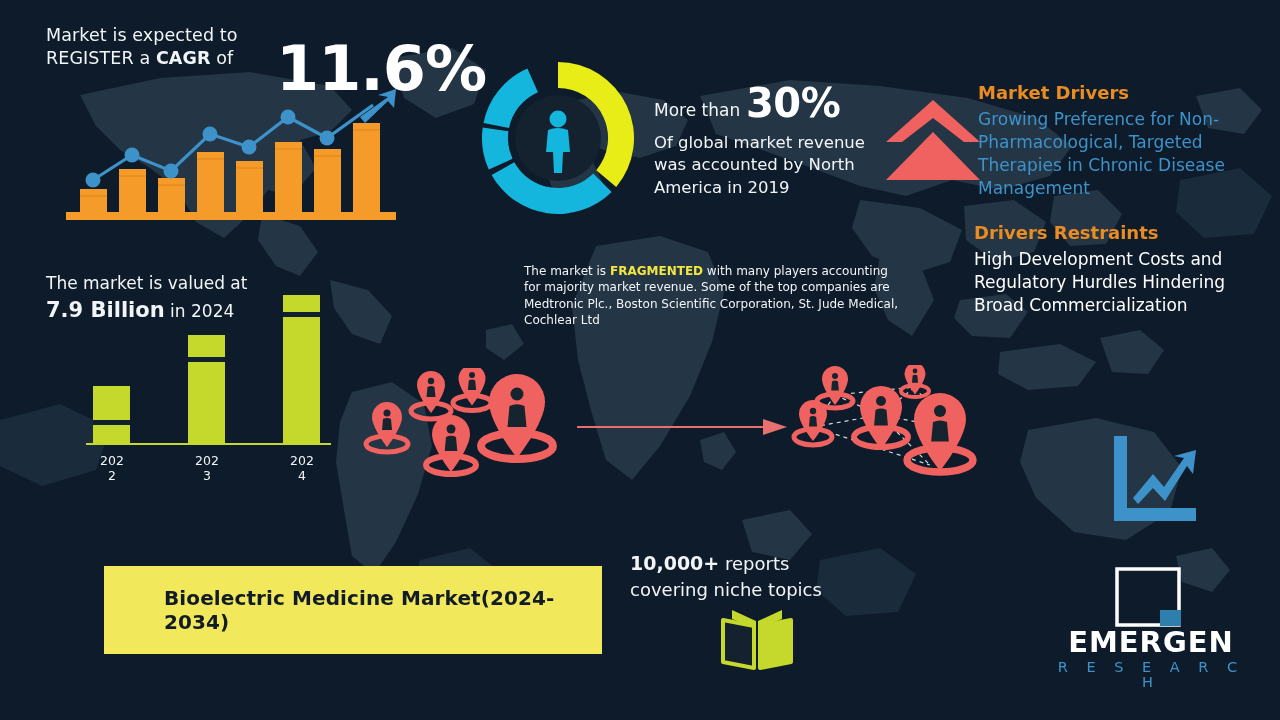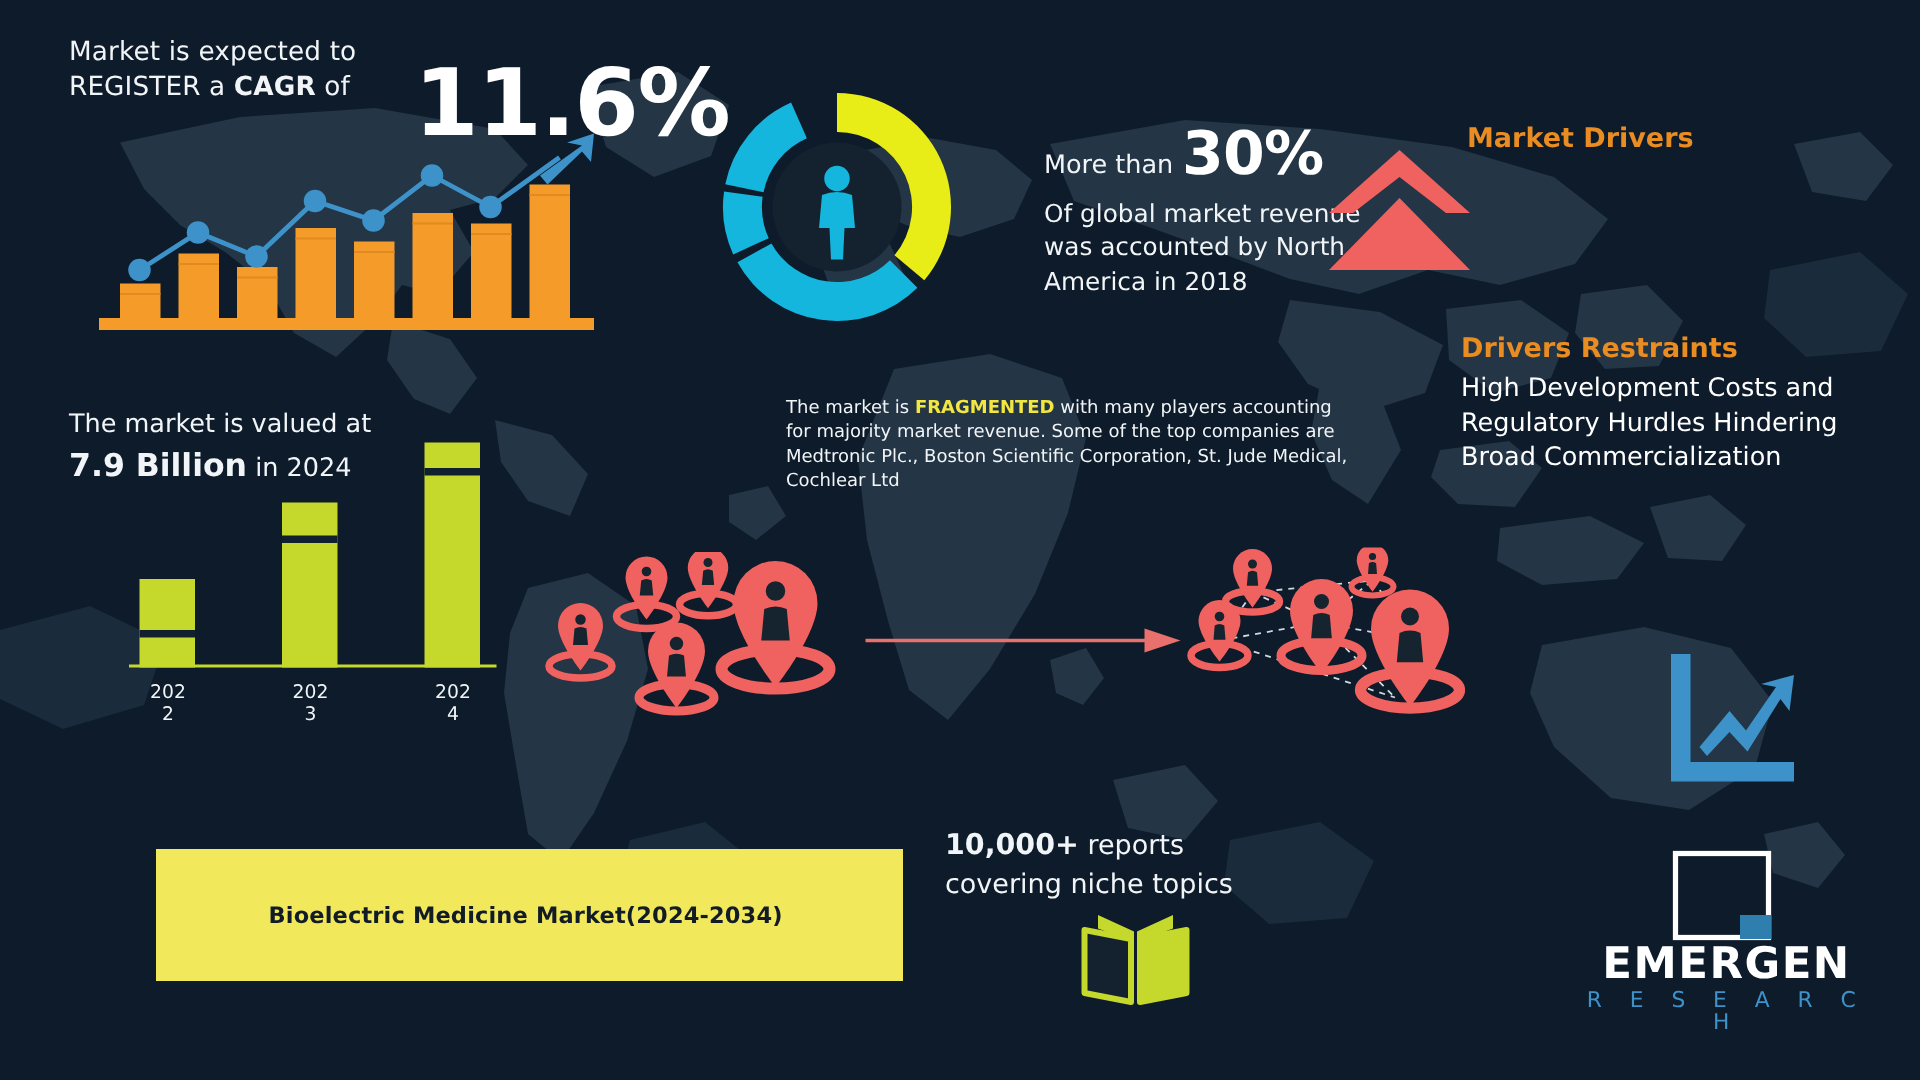--- a/index.html
+++ b/index.html
@@ -21,21 +21,21 @@
     font-size:62px; font-weight:bold; color:#ffffff; letter-spacing:-1px; line-height:1;
   }
 
   
   #growth-chart { left:60px; top:85px; width:360px; height:140px; }
 
   
   #donut { left:476px; top:56px; width:164px; height:164px; }
 
   
-  #pct-block { left:696px; top:88px; width:215px; }
+  #pct-block { left:654px; top:88px; width:215px; }
   #pct-block .row1 { position:relative; height:42px; }
   #pct-block .more-than { position:absolute; left:0; top:12px; font-size:17px; color:#f2f5f7; }
   #pct-block .big-pct { position:absolute; left:92px; top:-8px; font-size:40px; font-weight:bold; color:#fff; letter-spacing:-.5px; }
   #pct-block .sub { font-size:16.5px; line-height:1.36; color:#f2f5f7; margin-top:2px; }
 
   
   #drivers-arrow { left:884px; top:98px; width:98px; height:84px; }
   #drivers-block { left:978px; top:82px; width:290px; }
   .sec-title { font-size:18px; font-weight:bold; color:#e98c22; margin-bottom:5px; }
   #drivers-text { font-size:17px; line-height:1.36; color:#3d93c9; }
@@ -71,23 +71,23 @@
   
   #trend-icon { left:1108px; top:432px; width:92px; height:94px; }
 
   
   #banner { left:44px; top:560px; width:515px; height:100px; }
   #banner-bar {
     position:absolute; left:60px; top:6px; width:498px; height:88px;
     background:#f2e85c;
   }
   #banner-title {
-    position:absolute; left:135px; top:0; height:100px;
+    position:absolute; left:120px; top:0; height:100px;
     display:flex; align-items:center;
-    font-size:15px; font-weight:bold; color:#121c26; letter-spacing:.1px;
+    font-size:20px; font-weight:bold; color:#121c26; letter-spacing:.1px;
   }
   #read-circle {
     position:absolute; left:0; top:0; width:132px; height:132px;
     margin-top:-16px;
     border-radius:50%; background:#0d1b2a; border:3px solid #f2e85c;
     display:flex; flex-direction:column; justify-content:center;
     padding-left:28px;
   }
   #read-circle span { font-size:12.5px; font-weight:bold; color:#ffffff; line-height:1.3; letter-spacing:.3px; }
 
@@ -217,30 +217,31 @@
       <path d="M-10,-8 q10,-4 20,0 l2,22 h-7 l-1,21 h-8 l-1,-21 h-7 Z"></path>
     </g>
   </g>
 </svg>
 
 <div class="layer" id="pct-block">
   <div class="row1">
     <span class="more-than">More than</span>
     <span class="big-pct">30%</span>
   </div>
-  <div class="sub">Of global market revenue was accounted by North America in 2018</div>
+  <div class="sub">Of global market revenue was accounted by North America in 2019</div>
 </div>
 
 <svg class="layer" id="drivers-arrow" viewBox="0 0 98 84">
   <path d="M49 2 L96 44 L80 44 L49 20 L18 44 L2 44 Z" fill="#f0625f"></path>
   <path d="M49 34 L96 82 L2 82 Z" fill="#f0625f"></path>
 </svg>
 
 <div class="layer" id="drivers-block">
   <div class="sec-title">Market Drivers</div>
+  <div id="drivers-text">Growing Preference for Non-Pharmacological, Targeted Therapies in Chronic Disease Management</div>
 </div>
 
 <div class="layer" id="restraints-block">
   <div class="sec-title">Drivers Restraints</div>
   <div id="restraints-text">High Development Costs and Regulatory Hurdles Hindering Broad Commercialization</div>
 </div>
 
 <div class="layer" id="valuation">
   <div class="line1">The market is valued at</div>
   <div class="line2">

